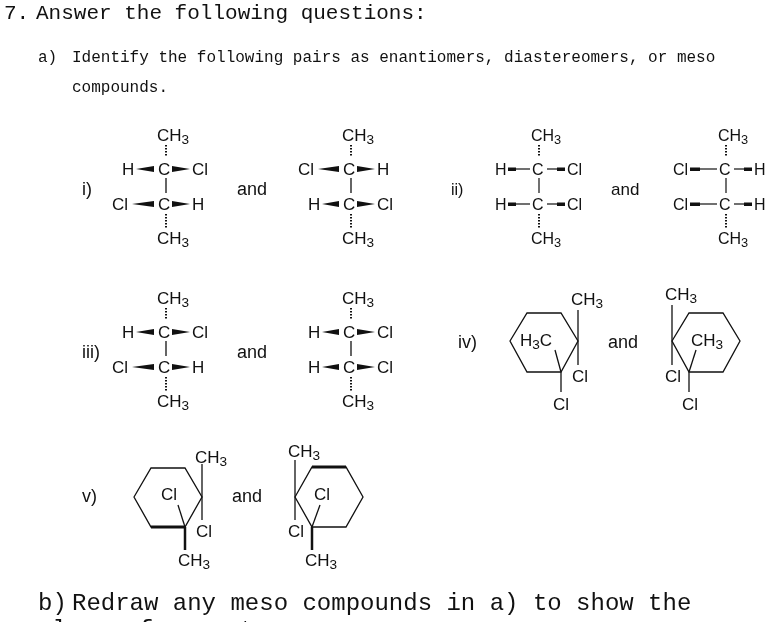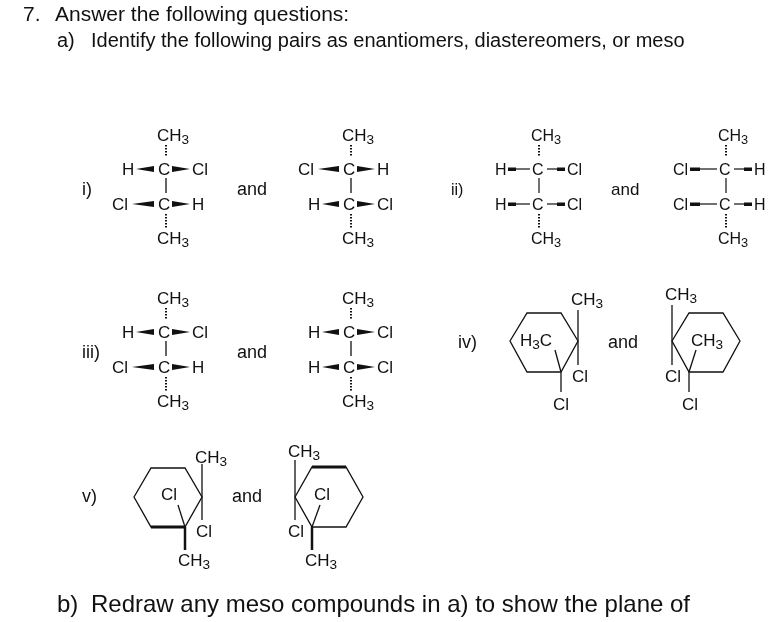--- a/index.html
+++ b/index.html
@@ -1,36 +1,37 @@
 <!DOCTYPE html>
 <html><head>
 <meta charset="utf-8">
 <style>
   html,body{margin:0;padding:0;background:#ffffff;}
   body{width:769px;height:622px;position:relative;overflow:hidden;color:#111;}
-  .serif{font-family:Liberation Sans, sans-serif;margin-left:19px;}
+  .serif{font-family:Liberation Mono, monospace;}
   .q-title{position:absolute;left:4px;top:2px;font-size:21px;}
   .q-title .num{display:inline-block;width:32px;}
-  .part-a{position:absolute;left:38px;top:25px;font-size:20px;line-height:30px;width:720px;}
+  .part-a{position:absolute;left:38px;top:43px;font-size:16px;line-height:30px;width:720px;}
   .part-a .lbl{display:inline-block;width:34px;}
   .part-a .cont{padding-left:34px;}
   .part-b{position:absolute;left:38px;top:590px;font-size:24px;}
   .part-b .lbl{display:inline-block;width:34px;}
   svg{position:absolute;left:0;top:0;}
   svg text{font-family:"Liberation Sans","DejaVu Sans",sans-serif;fill:#111;}
 </style>
 </head>
 <body>
 
 <div class="q-title serif">
   <span class="num">7.</span><span>Answer the following questions:</span>
 </div>
 
 <div class="part-a serif">
   <div><span class="lbl">a)</span><span>Identify the following pairs as enantiomers, diastereomers, or meso</span></div>
+  <div class="cont">compounds.</div>
 </div>
 
 <svg width="769" height="622" viewBox="0 0 769 622">
   <defs>
 
     <g id="wedgeR">
         <polygon points="0,0 18,-3 18,3" fill="#111"></polygon>
       </g>
   </defs>
 

